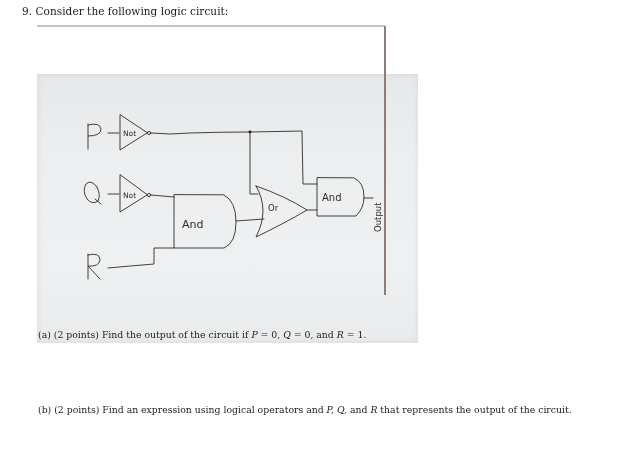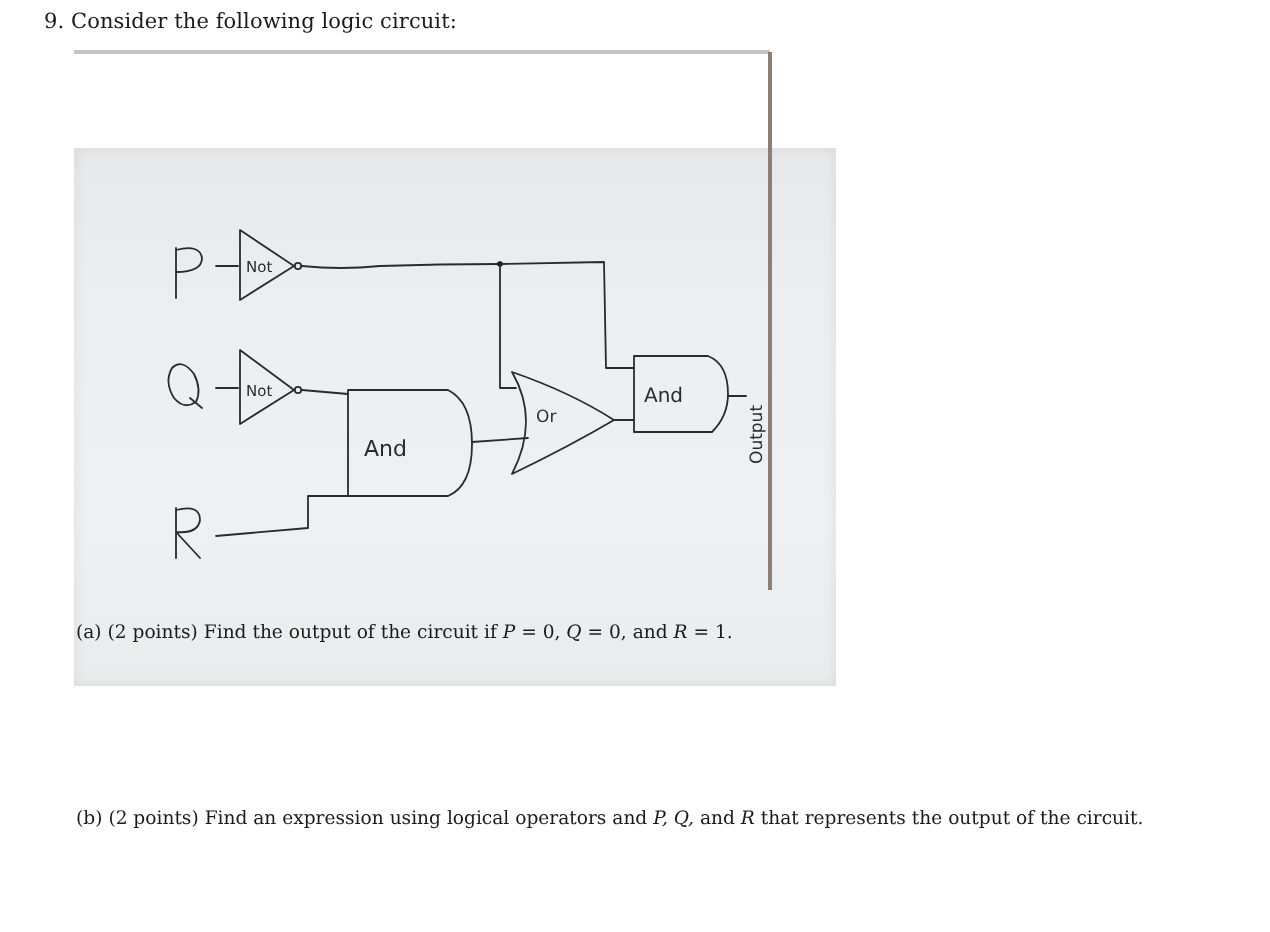--- a/index.html
+++ b/index.html
@@ -6,21 +6,21 @@
   body { width: 635px; height: 466px; position: relative; overflow: hidden;
          font-family: "DejaVu Serif", "Liberation Serif", serif; color: #1a1a1a; }
   .q-heading { position: absolute; left: 22px; top: 5px; font-size: 10.5px; letter-spacing: 0.05px; }
   .photo { position: absolute; left: 37px; top: 26px; width: 381px; height: 269px;
            background: linear-gradient(180deg, #e6e8e9 0%, #eceeef 30%, #eef0f1 70%, #e9ebec 100%);
            box-shadow: inset 0 0 6px rgba(120,120,120,0.15); margin-top: 48px; }
   .photo-top-edge { position: absolute; left: 37px; top: 25px; width: 348px; height: 2px; background: #c6c3c1; }
   .photo-right-edge { position: absolute; left: 384px; top: 26px; width: 2px; height: 269px; background: #8d7f78; }
   .photo svg { position: absolute; left: 0; top: 0; }
   .part { position: absolute; left: 38px; font-size: 9.3px; white-space: nowrap; }
-  .part-a { top: 311px; }
+  .part-a { top: 329px; }
   .part-b { top: 404px; text-align: center; }
   .math { font-style: italic; }
 </style>
 </head>
 <body>
 
 <div class="q-heading">9. Consider the following logic circuit:</div>
 
 <div class="photo-top-edge"></div>
 <div class="photo">

